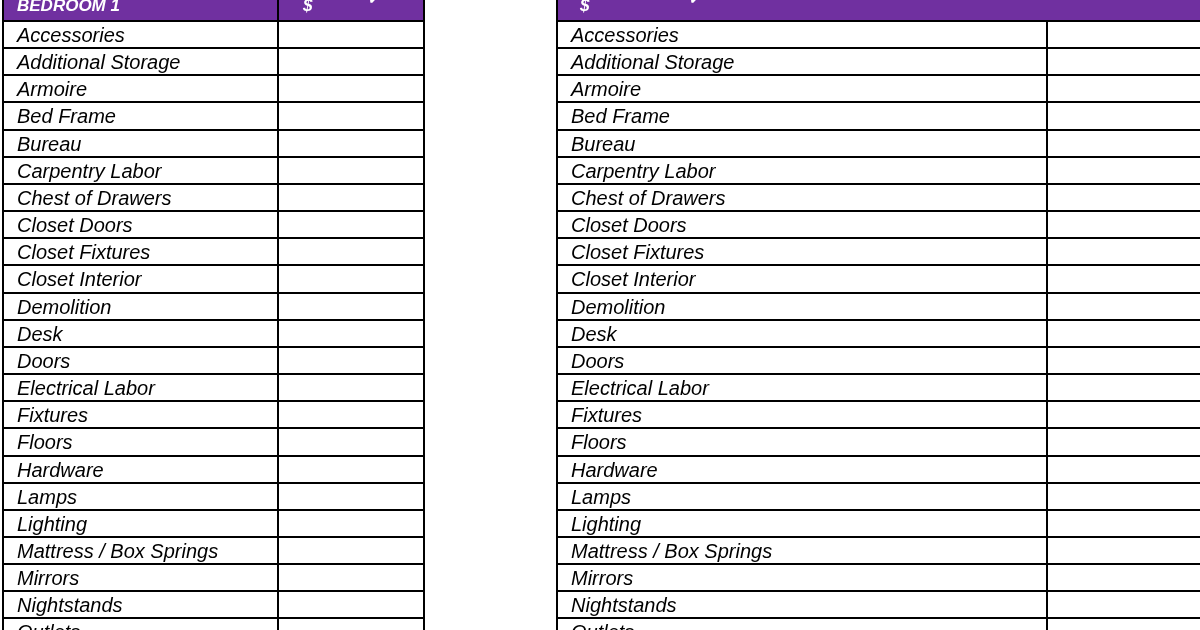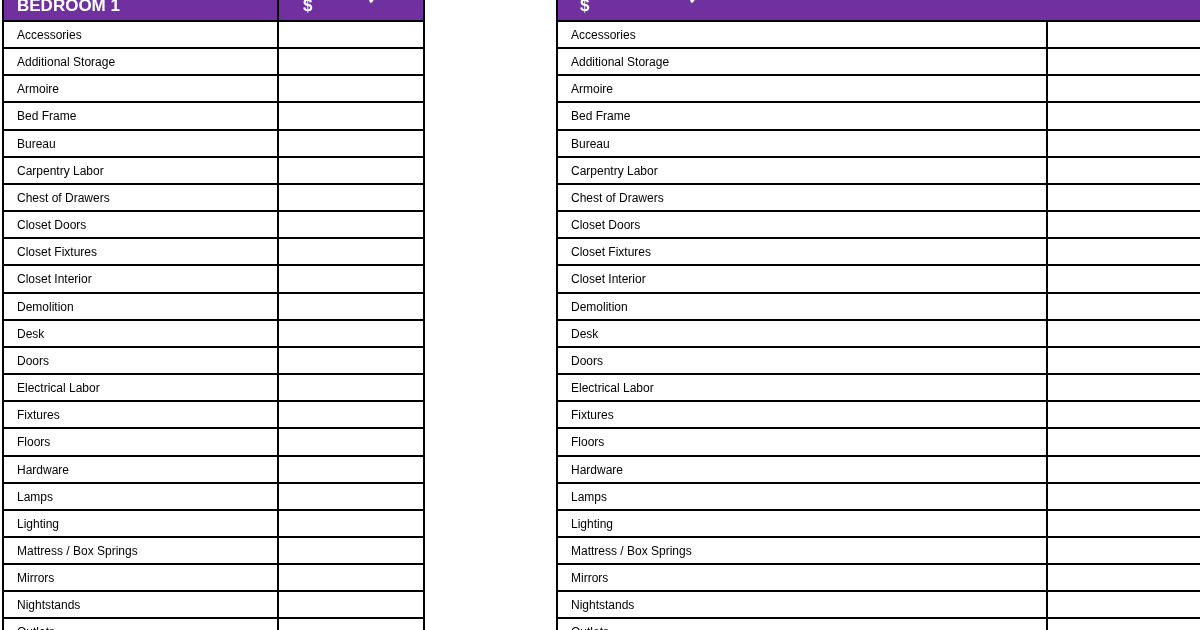--- a/index.html
+++ b/index.html
@@ -9,21 +9,21 @@
     --text: #000000;
     --page-bg: #FFFFFF;
   }
   * { box-sizing: border-box; margin: 0; padding: 0; }
   html, body {
     width: 1200px; height: 630px;
     overflow: hidden;
     background: var(--page-bg);
     font-family: "Liberation Sans", sans-serif;
   }
-  .sheet { position: relative; width: 1200px; height: 630px; }
+  .sheet { position: relative; width: 1200px; height: 630px; font-style: italic; }
 
   .budget-table {
     position: absolute;
     top: 0;
     border-left: 2px solid var(--border);
     border-right: 2px solid var(--border);
     background: #fff;
   }
   .t-left  { left: 2px;   width: 423px; }
   .t-right { left: 556px; width: 657px; }
@@ -66,21 +66,21 @@
 
   
   .row {
     display: flex;
     height: 27.16px;
     border-bottom: 2px solid var(--border);
   }
   .cell-label {
     border-right: 2px solid var(--border);
     padding: 4px 4px 0 13px;
-    font-size: 12px;
+    font-size: 20px;
     line-height: 19px;
     color: var(--text);
     white-space: nowrap;
     overflow: hidden;
   }
   .t-left  .cell-label { width: 275px; }
   .t-right .cell-label { width: 490px; }
   .cell-value { flex: 1; background: #fff; }
 </style>
 </head>

